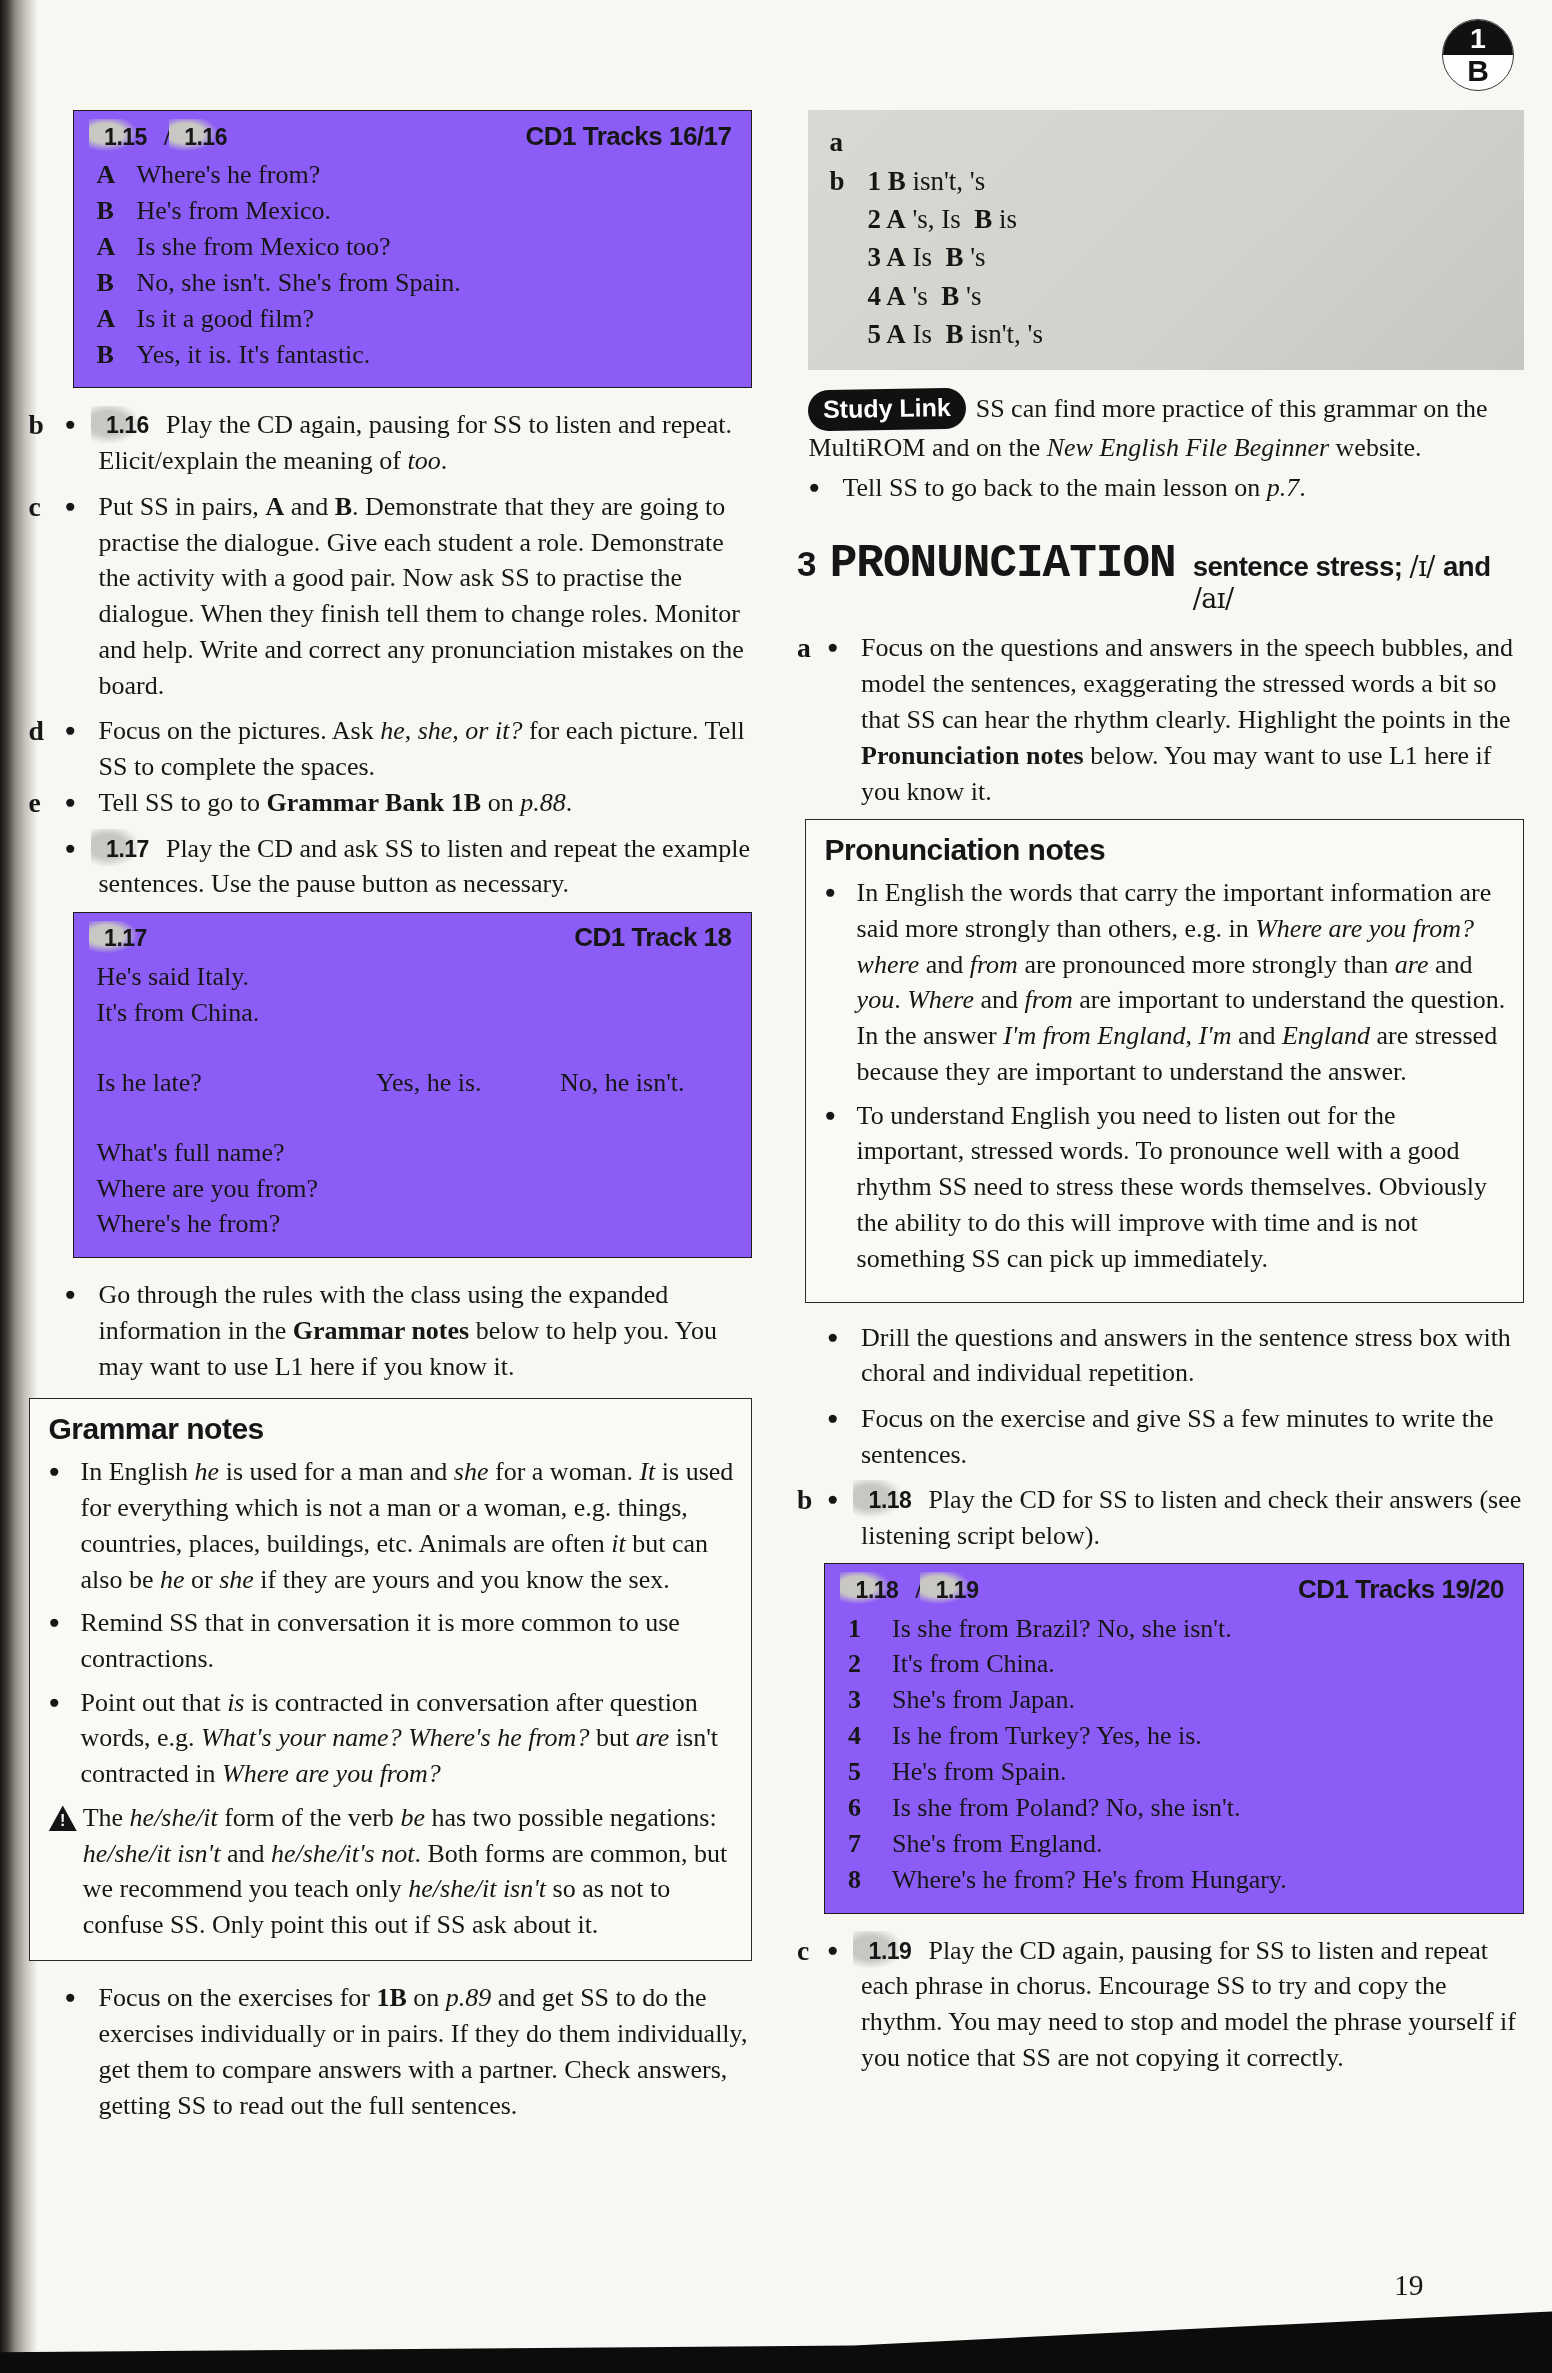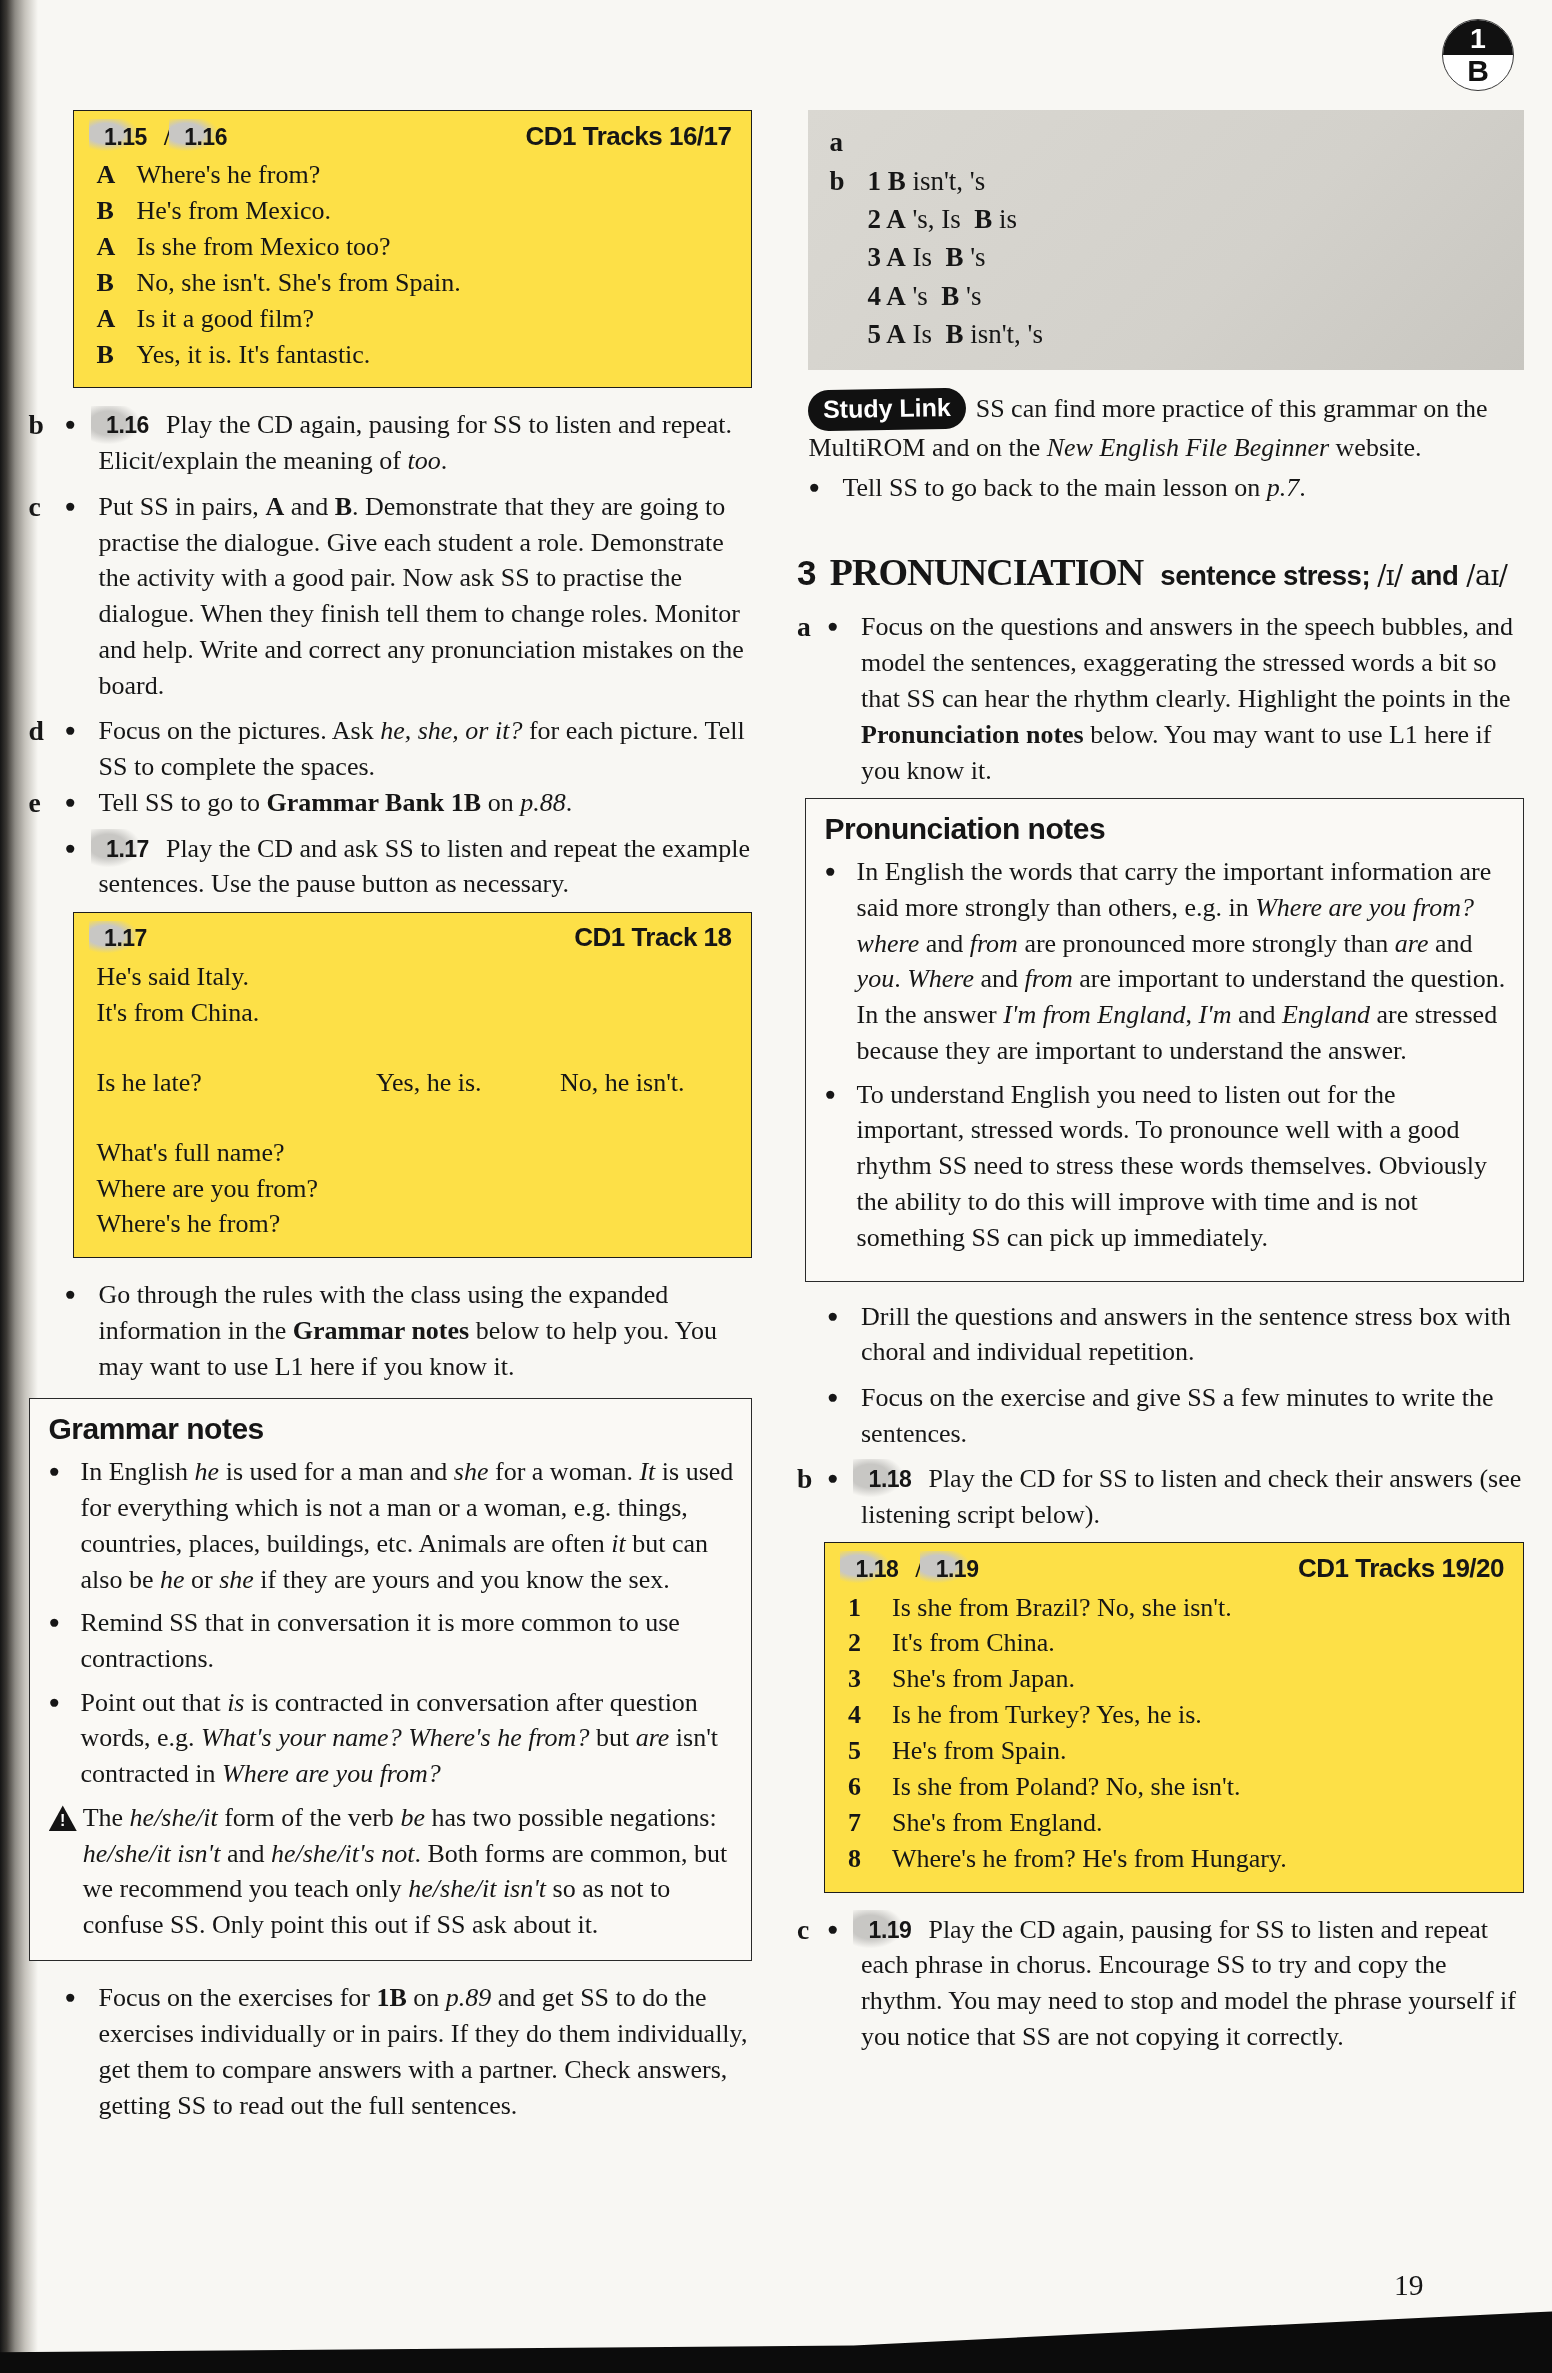--- a/index.html
+++ b/index.html
@@ -27,21 +27,21 @@
 
   .run-i { font-style:italic; }
   .run-b { font-weight:bold; }
   .run-p { font-family:"DejaVu Serif", serif; font-weight:normal; }
 
   p, .txt { font-size:26px; line-height:1.38; }
 
   
   .frame {
     border:1.9px solid #1d1d1d;
-    background:#fde047;
+    background:#8b5cf6;
     padding:9.5px 19px 15px 23px;
   }
   .indent { margin-left:44px; }
   .box-head { display:flex; align-items:baseline; margin-bottom:5.7px; }
   .box-head .spacer { flex:1; }
   .track {
     font-family:"Liberation Sans", sans-serif;
     font-weight:bold; font-size:26px; letter-spacing:-0.5px;
   }
   .audio-chip {
@@ -116,22 +116,22 @@
     margin-right:9.5px; transform:rotate(-1deg);
   }
 
   
   .section-head { display:flex; align-items:baseline; margin:32px 0 15px 0; }
   .section-head .num {
     font-family:"Liberation Sans", sans-serif; font-weight:bold;
     font-size:35px; margin-right:13.3px;
   }
   .section-head .title {
-    font-family:Liberation Serif, serif; font-weight:bold;
-    font-size:38px; letter-spacing:-1px; margin-right:17px;margin-top:12px;
+    font-family:Liberation Mono, monospace; font-weight:bold;
+    font-size:46px; letter-spacing:-1px; margin-right:17px;
   }
   .section-head .subtitle {
     font-family:"Liberation Sans", sans-serif; font-weight:bold;
     font-size:27.6px; letter-spacing:-0.5px;
   }
   .section-head .subtitle .run-p { font-size:27px; }
 
   
   .qa-row { display:flex; }
   .qa-row .q  { flex:0 0 44%; }

